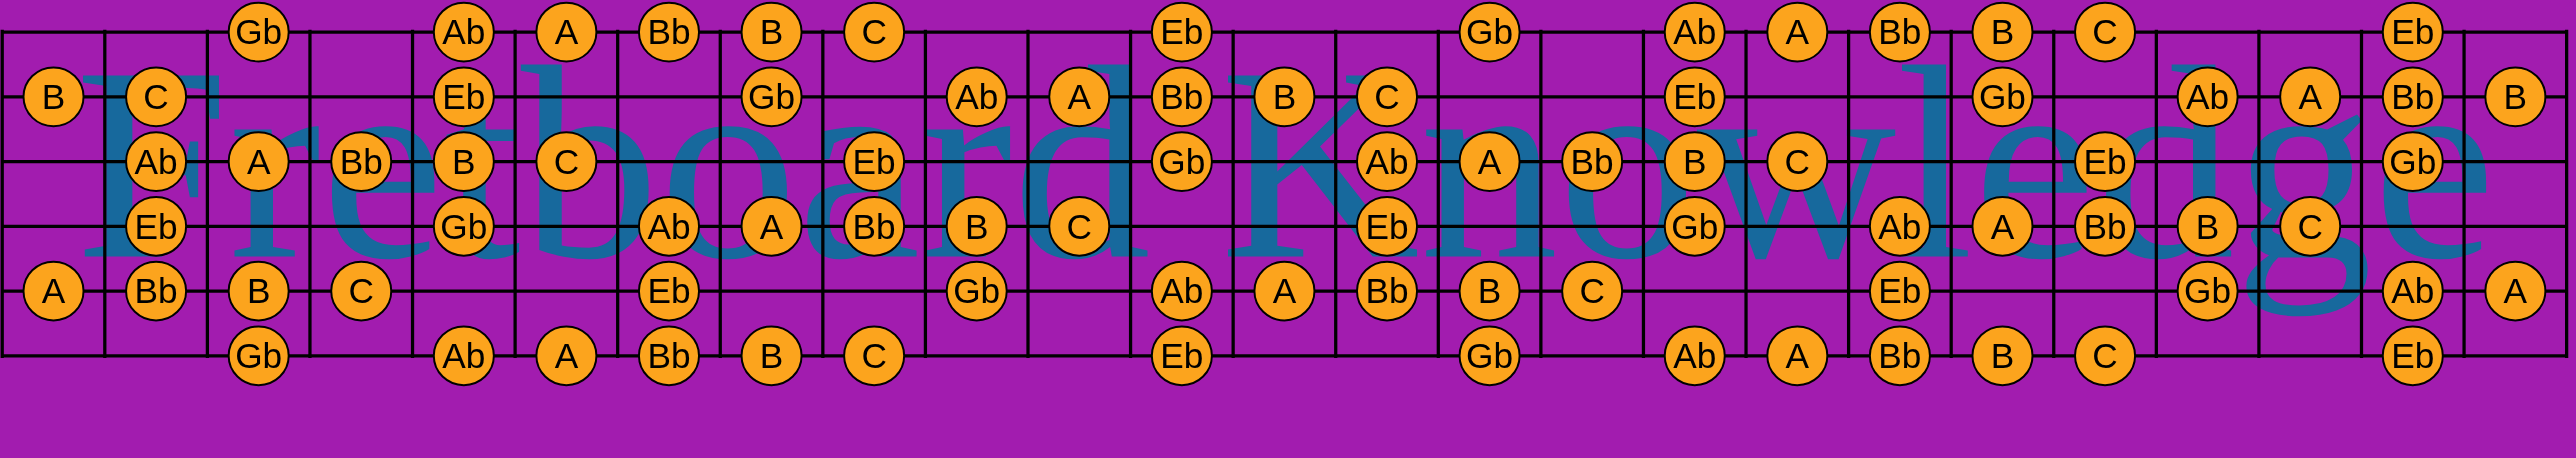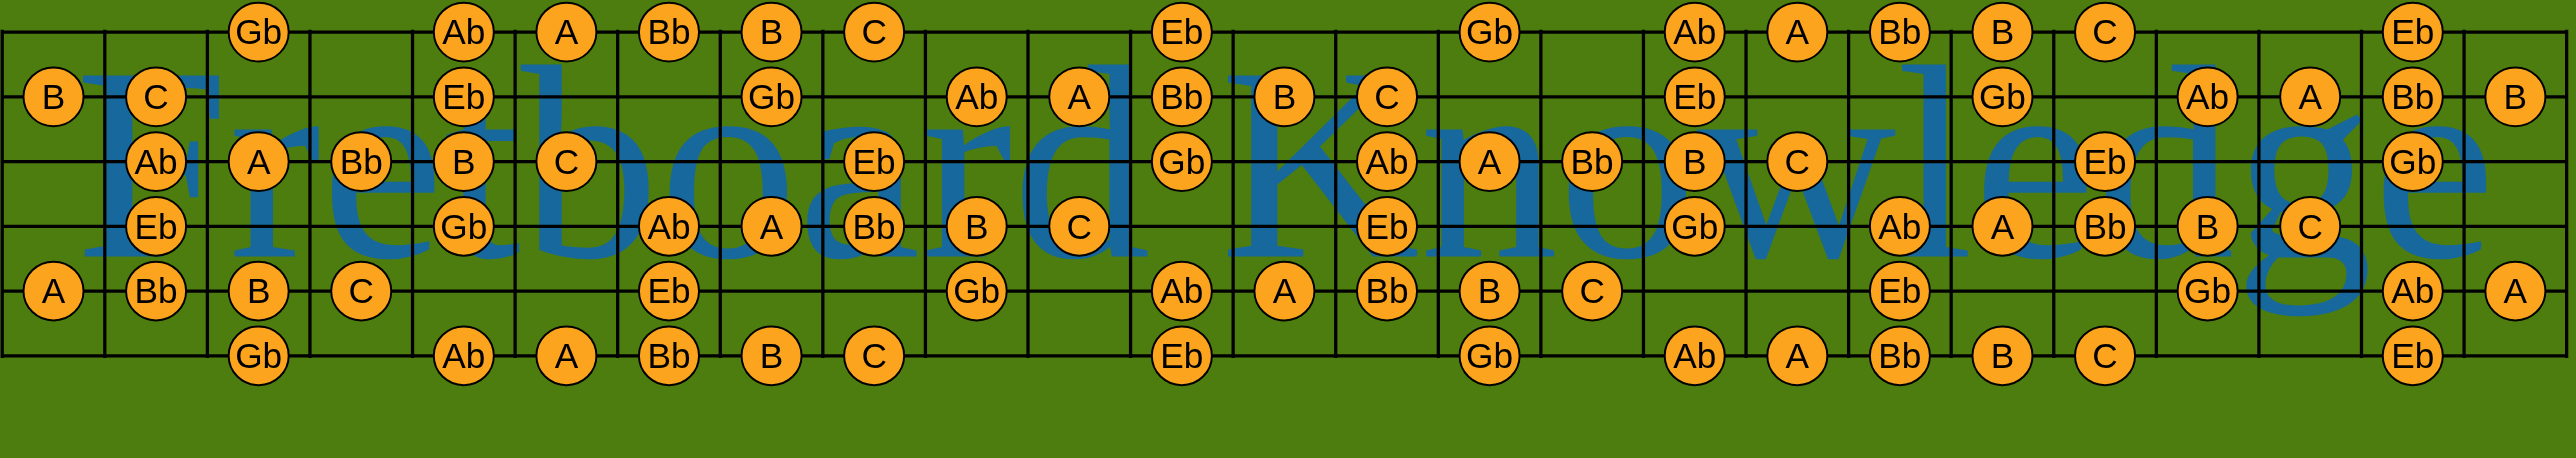--- a/index.html
+++ b/index.html
@@ -7,21 +7,21 @@
     padding: 0;
     width: 2576px;
     height: 459px;
     overflow: hidden;
     background: #000000;
   }
   .stage {
     position: relative;
     width: 2576px;
     height: 459px;
-    background: #4d7c0f;
+    background: #a21caf;
   }
   .stage svg {
     position: absolute;
     left: 0;
     top: 0;
     display: block;
   }
   .title-text {
     font-family: "Liberation Serif", serif;
     font-weight: 400;

